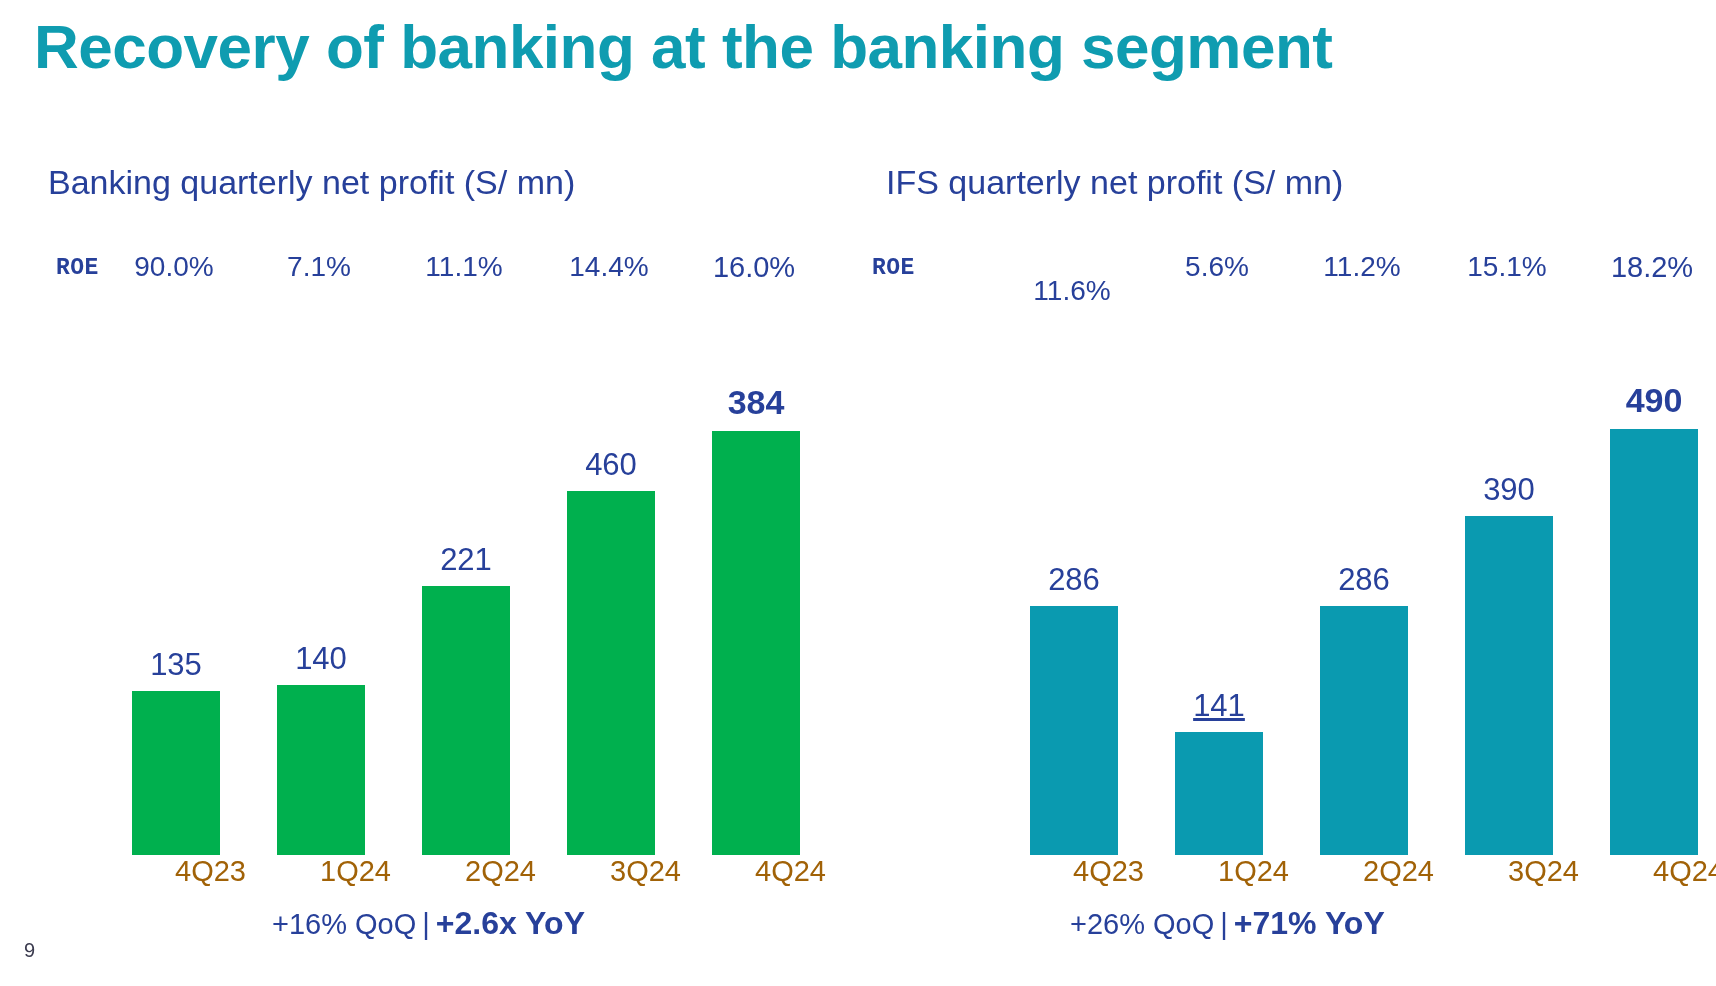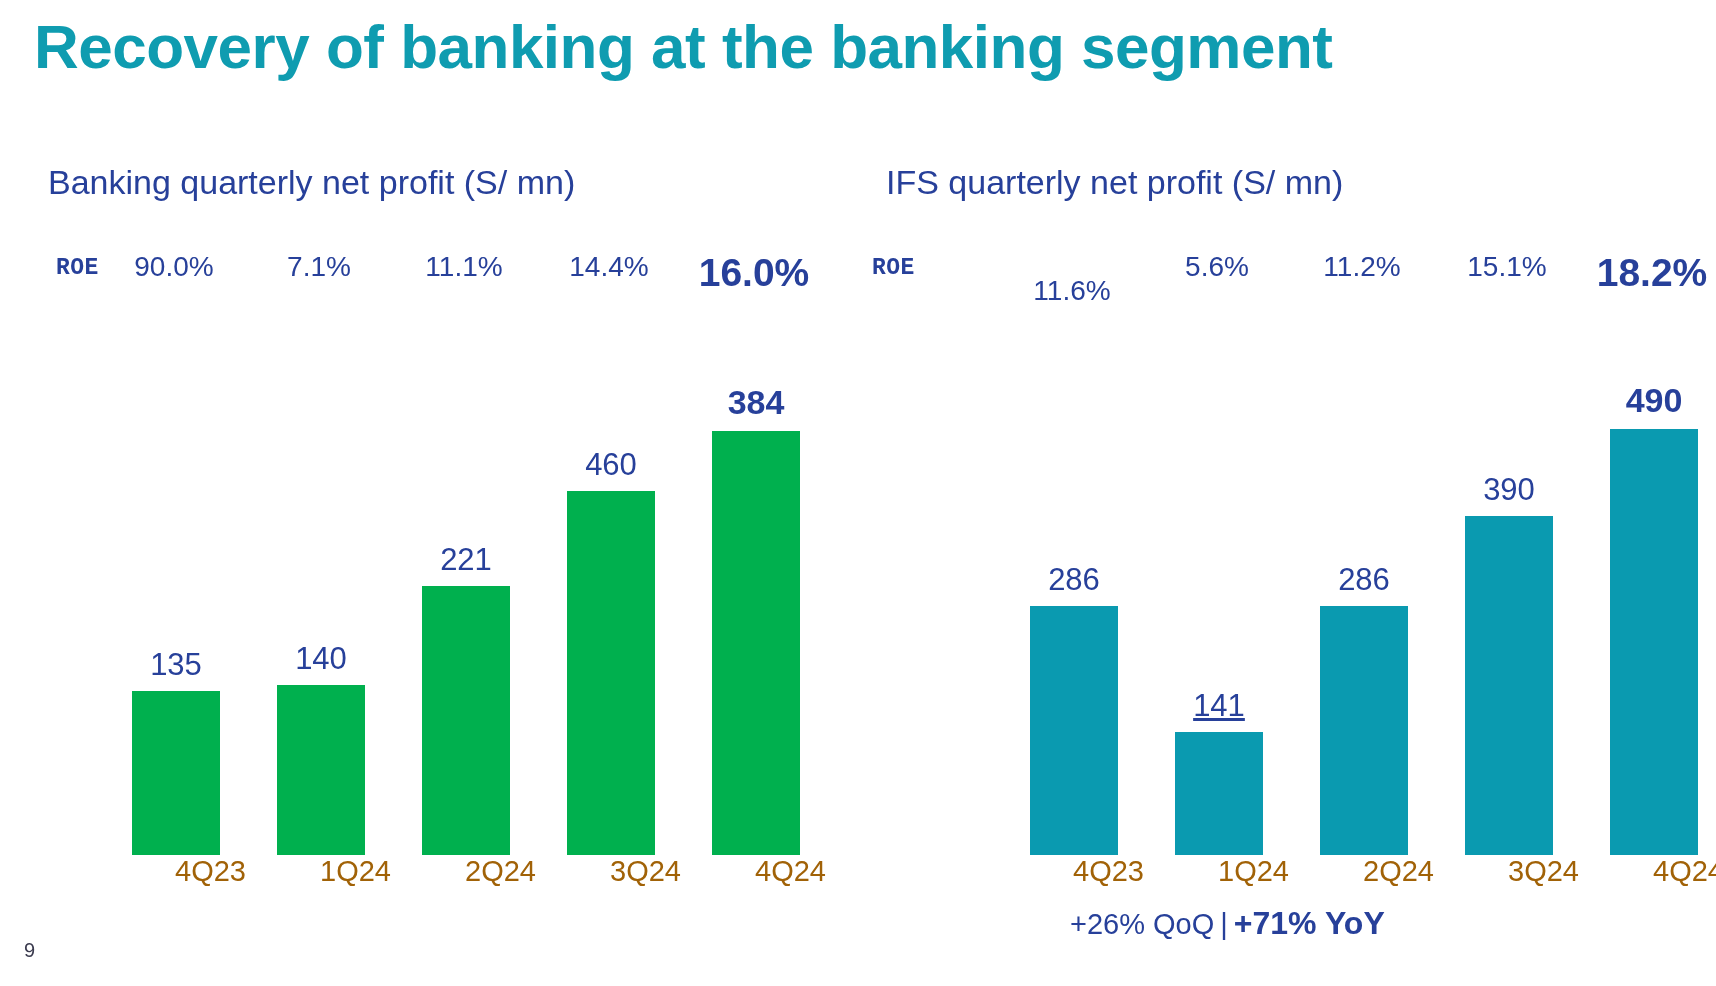--- a/index.html
+++ b/index.html
@@ -30,21 +30,21 @@
   
   .roe-row{position:absolute;top:251px;height:40px;}
   .roe-label{
     position:absolute;top:4px;font-size:23px;font-weight:bold;color:#27409A;
     letter-spacing:0.5px;white-space:nowrap;font-family:Liberation Mono, monospace;
   }
   .roe-val{
     position:absolute;top:0;font-size:28px;color:#27409A;
     white-space:nowrap;text-align:center;
   }
-  .roe-val.bold{font-weight:bold;font-size:39px;}
+  .roe-val.bold{font-weight:normal;font-size:29px;}
 
   
   .plot{position:absolute;left:0;top:0;width:858px;height:986px;}
   .bar{position:absolute;bottom:131px;}
   .bar-value{
     position:absolute;font-size:31px;color:#27409A;text-align:center;
     white-space:nowrap;
   }
   .bar-value.bold{font-weight:bold;font-size:34px;}
   .cat{
@@ -90,20 +90,21 @@
         <div class="bar" style="left: 422px; width: 88px; height: 269px; background: rgb(0, 176, 78);"></div>
         <div class="bar-value" style="left: 396px; width: 140px; top: 542px;">221</div>
         <div class="cat" style="left: 396px; width: 140px;">2Q24</div>
         <div class="bar" style="left: 567px; width: 88px; height: 364px; background: rgb(0, 176, 78);"></div>
         <div class="bar-value" style="left: 541px; width: 140px; top: 447px;">460</div>
         <div class="cat" style="left: 541px; width: 140px;">3Q24</div>
         <div class="bar" style="left: 712px; width: 88px; height: 424px; background: rgb(0, 176, 78);"></div>
         <div class="bar-value bold" style="left: 686px; width: 140px; top: 383px;">384</div>
         <div class="cat" style="left: 686px; width: 140px;">4Q24</div>
       </div>
+    <div class="footer" id="footer-left" style="left: 272px;"><span>+16% QoQ</span><span class="sep">|</span><span class="b">+2.6x YoY</span></div>
   </div>
 
   <div class="panel right">
     <div class="chart-title">IFS quarterly net profit (S/ mn)</div>
     <div class="roe-row" id="roe-right">
         <div class="roe-val" style="left: 144px; width: 140px; margin-top: 24px;">11.6%</div>
         <div class="roe-val" style="left: 289px; width: 140px;">5.6%</div>
         <div class="roe-val" style="left: 434px; width: 140px;">11.2%</div>
         <div class="roe-val" style="left: 579px; width: 140px;">15.1%</div>
         <div class="roe-val bold" style="left: 724px; width: 140px;">18.2%</div>

